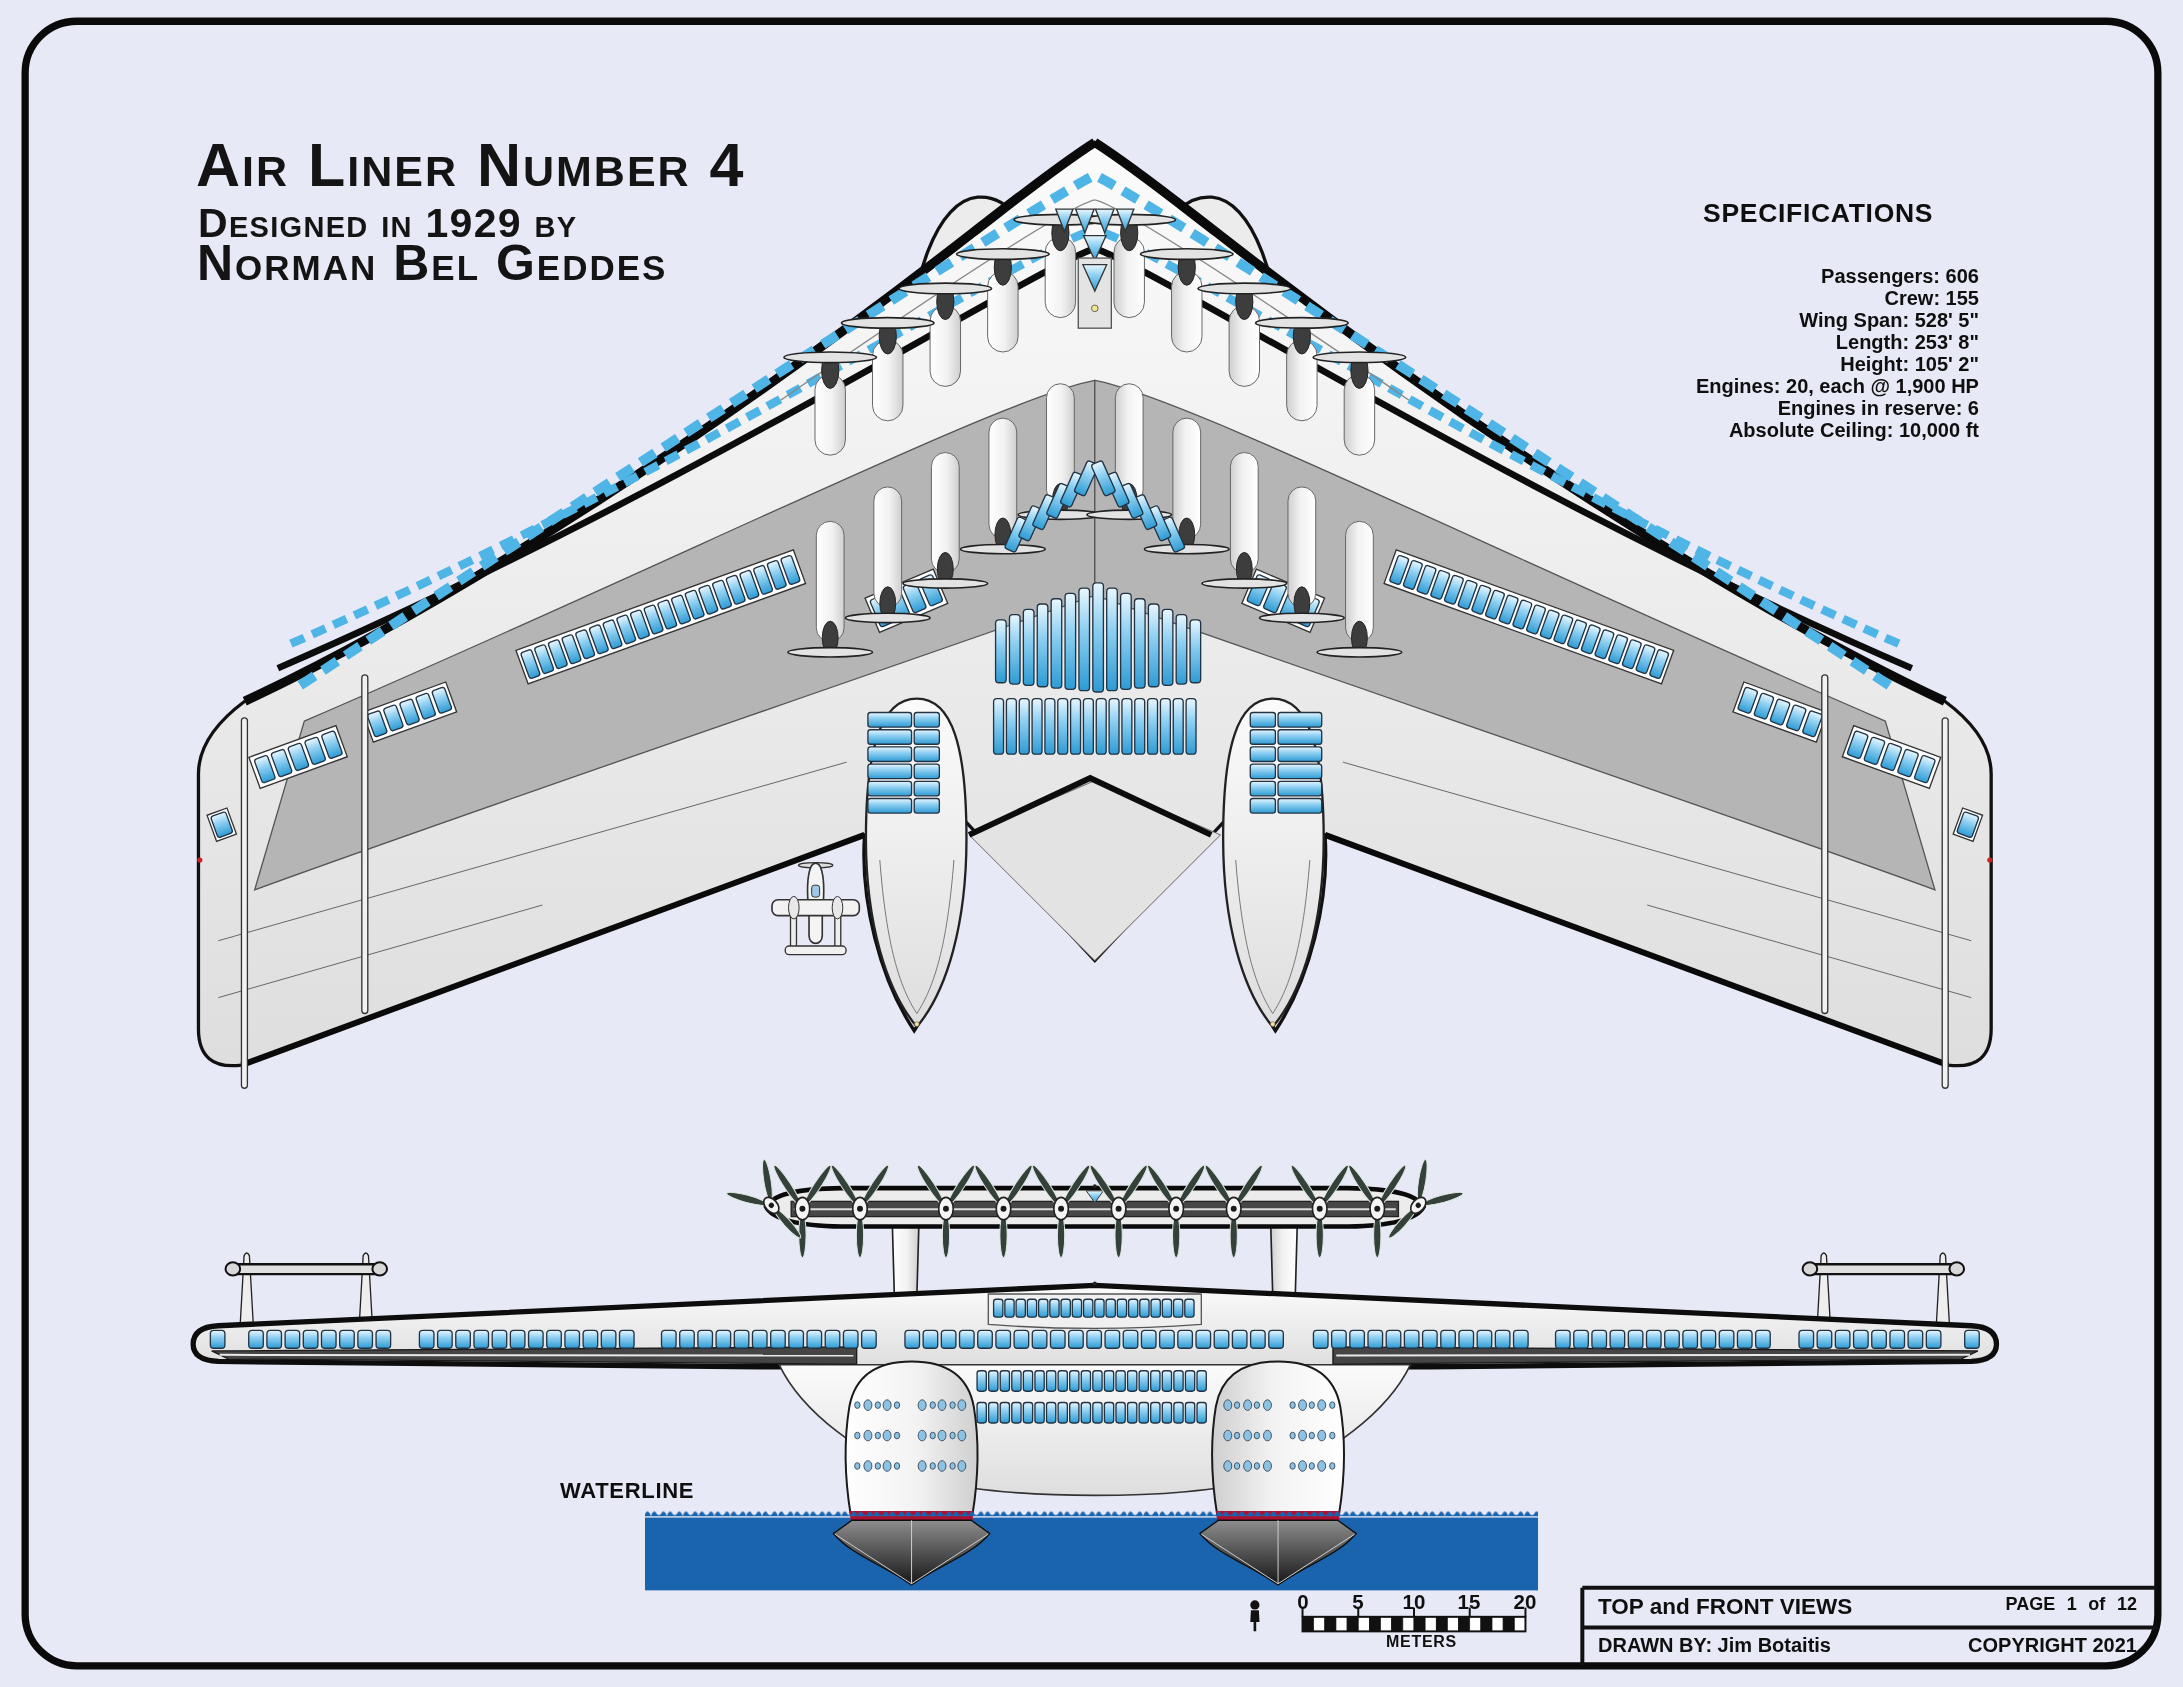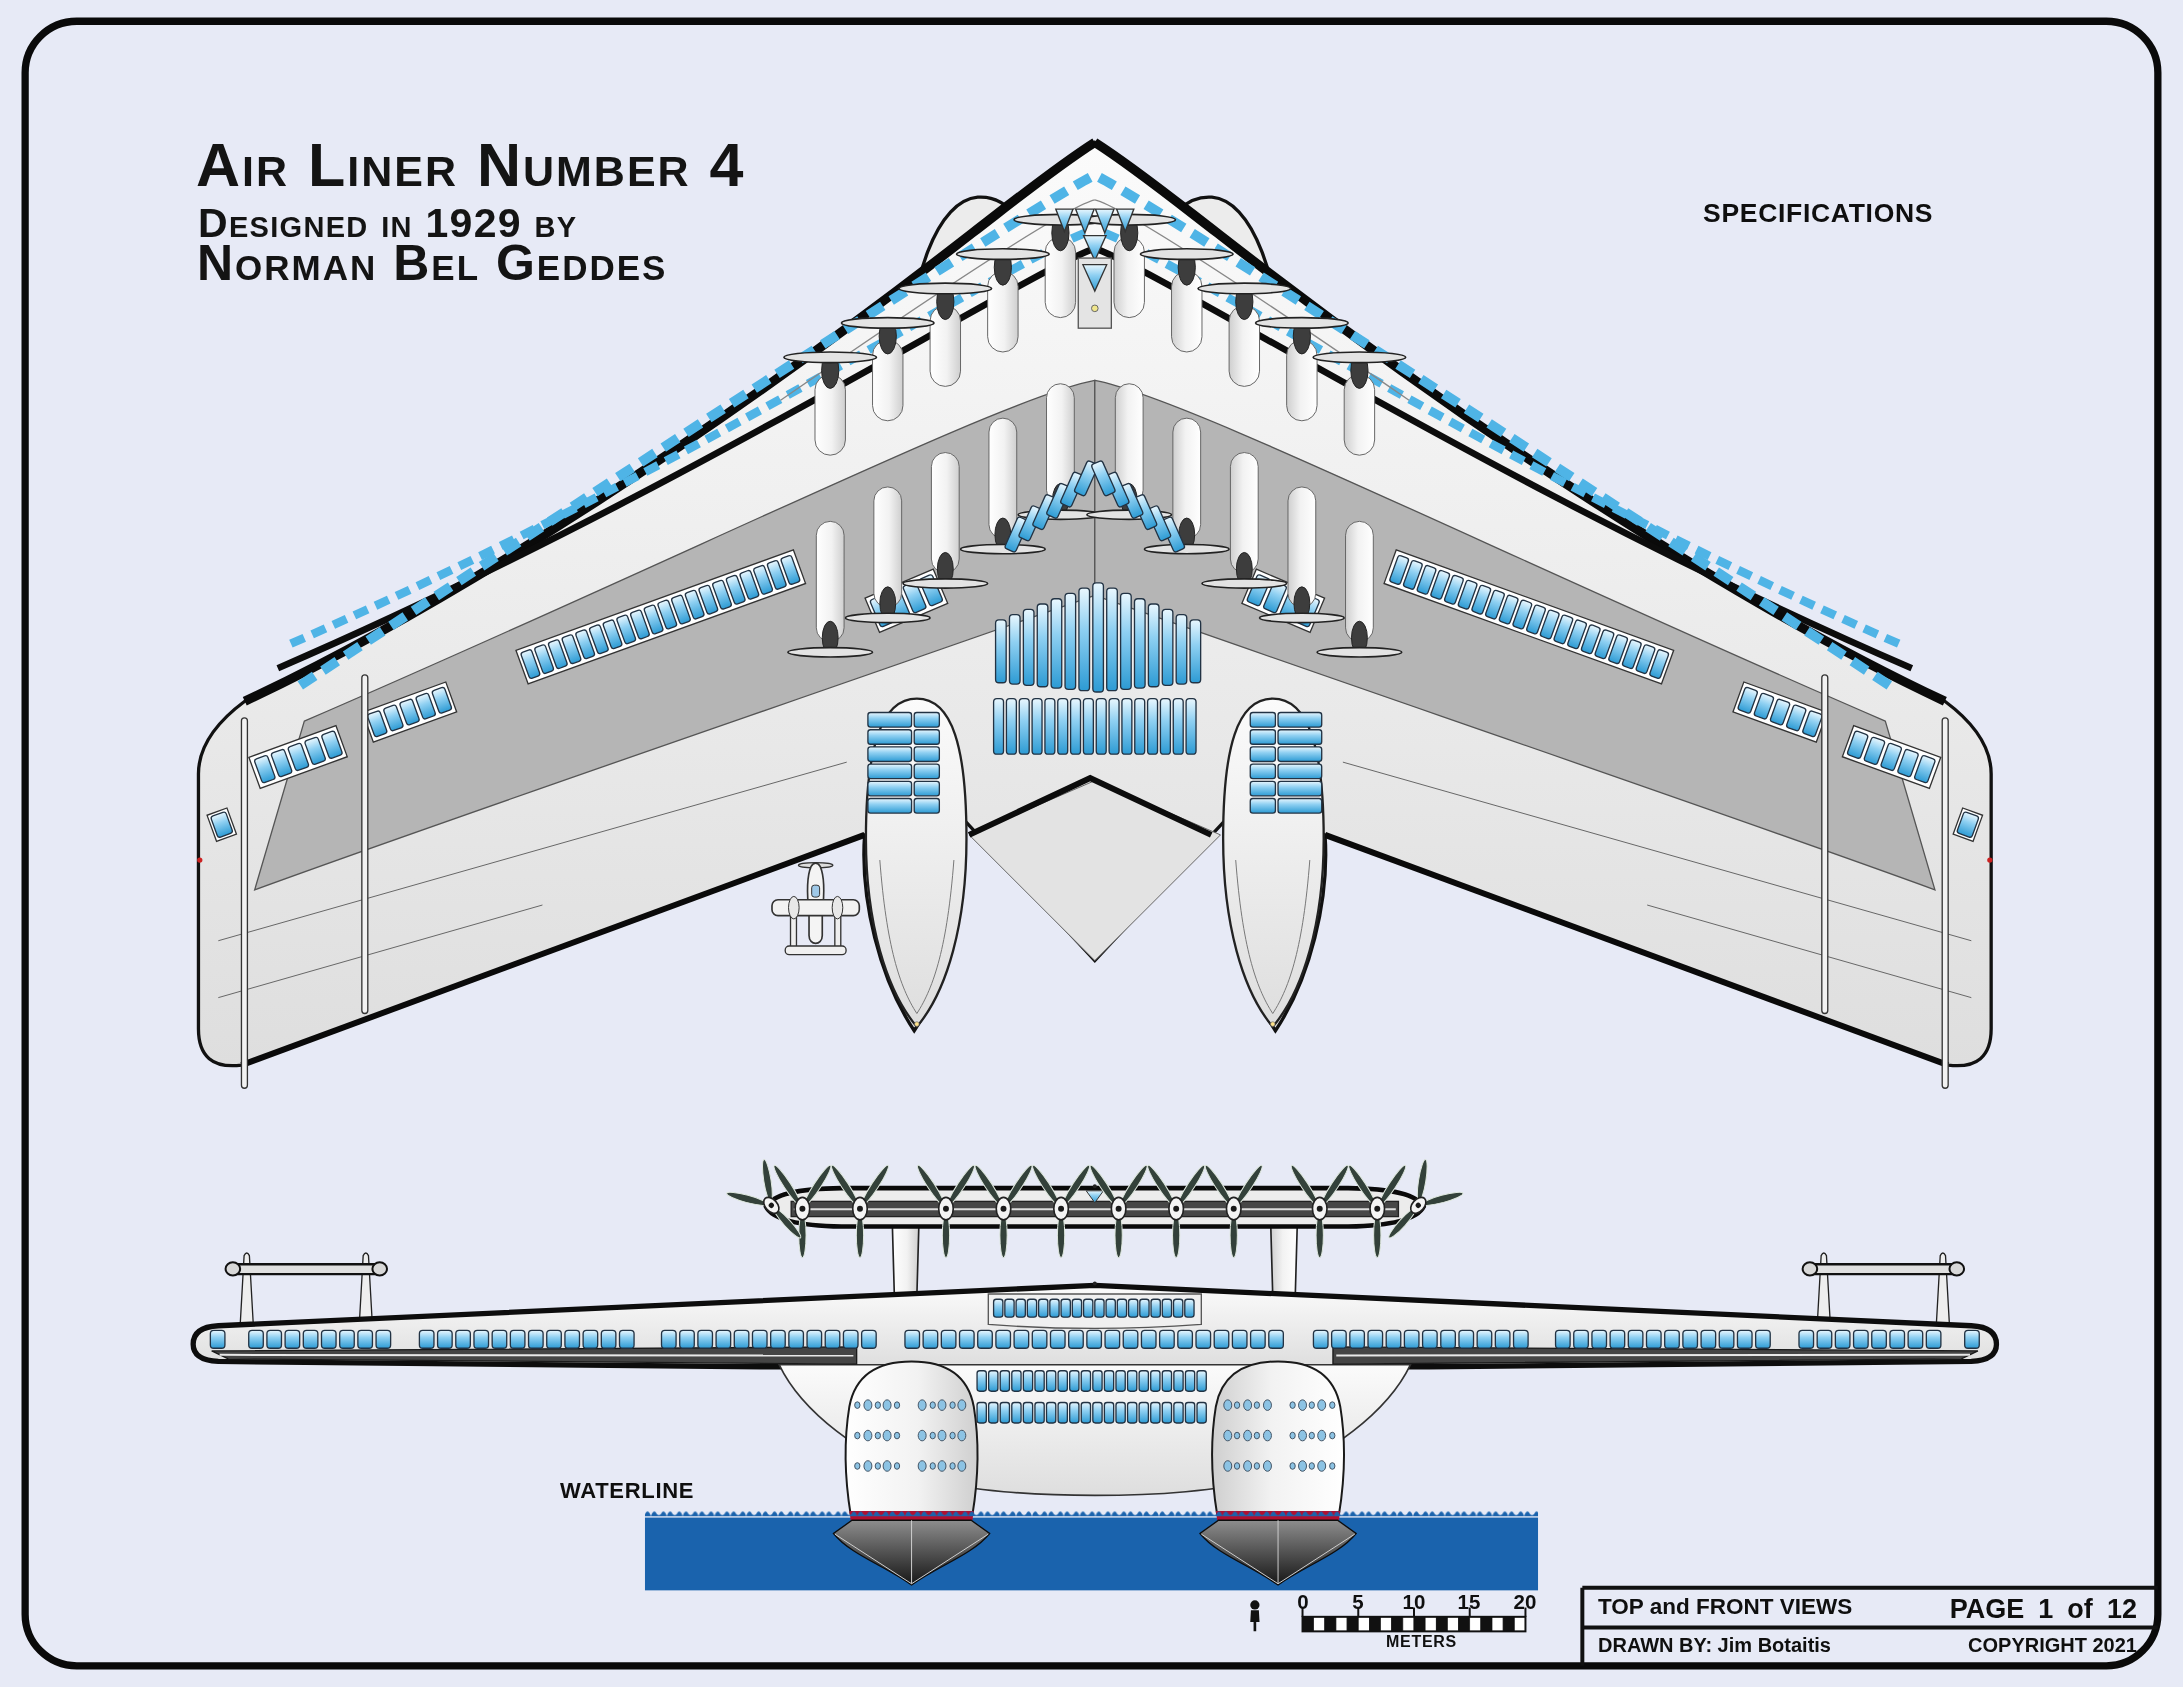--- a/index.html
+++ b/index.html
@@ -11,21 +11,21 @@
   .t1{left:196px;top:130px;font-size:61px;}
   .t2{left:198px;top:200px;font-size:41px;letter-spacing:1.3px;}
   .t3{left:197px;top:234px;font-size:50px;}
   .specHead{left:1703px;top:198px;font-size:26.5px;font-weight:bold;letter-spacing:0.7px;}
   .specList{left:1696px;top:265px;font-size:20px;font-weight:bold;line-height:22px;}
   .waterline{left:560px;top:1478px;font-size:22px;font-weight:bold;letter-spacing:0.7px;}
   .note{left:77px;top:1621px;font-size:22px;font-weight:bold;}
   .tick{font-size:20.5px;font-weight:bold;transform:translateX(-50%);top:1590px;}
   .meters{left:1414px;top:1633px;font-size:16px;font-weight:bold;transform:translateX(-50%);letter-spacing:0.7px;padding-left:15px;}
   .tbRow1L{left:1598px;top:1594px;font-size:22.5px;font-weight:bold;}
-  .tbRow1R{left:1919px;top:1594px;width:218px;text-align:right;font-size:27px;font-weight:bold;word-spacing:6.6px;}
+  .tbRow1R{left:1919px;top:1594px;width:218px;text-align:right;font-size:18px;font-weight:bold;word-spacing:6.6px;}
   .tbRow2L{left:1598px;top:1634px;font-size:20px;font-weight:bold;}
   .tbRow2R{left:1919px;top:1634px;width:218px;text-align:right;font-size:20px;font-weight:bold;}
 </style>
 </head>
 <body>
 
 <div id="page">
 
 <svg id="art" width="2183" height="1687" viewBox="0 0 3300 2550" xmlns="http://www.w3.org/2000/svg" xmlns:xlink="http://www.w3.org/1999/xlink">
   <defs>
@@ -711,20 +711,30 @@
       <path d="M1891,2434 L1903,2434 L1904,2452 L1899,2452 L1899,2466 L1895,2466 L1895,2452 L1890,2452 Z" fill="#111"></path>
     </g>
   </g>
 </svg>
 
 <div class="txt deco t1">Air Liner Number 4</div>
 <div class="txt deco t2">Designed in 1929 by</div>
 <div class="txt deco t3">Norman Bel Geddes</div>
 
 <div class="txt specHead">SPECIFICATIONS</div>
+<div class="txt specList">
+  <div>Passengers: 606</div>
+  <div>Crew: 155</div>
+  <div>Wing Span: 528' 5"</div>
+  <div>Length: 253' 8"</div>
+  <div>Height: 105' 2"</div>
+  <div>Engines: 20, each @ 1,900 HP</div>
+  <div>Engines in reserve: 6</div>
+  <div>Absolute Ceiling: 10,000 ft</div>
+</div>
 
 <div class="txt waterline">WATERLINE</div>
 
 <div class="txt tick" style="left:1303px">0</div>
 <div class="txt tick" style="left:1358px">5</div>
 <div class="txt tick" style="left:1414px">10</div>
 <div class="txt tick" style="left:1469px">15</div>
 <div class="txt tick" style="left:1525px">20</div>
 <div class="txt meters">METERS</div>
 

